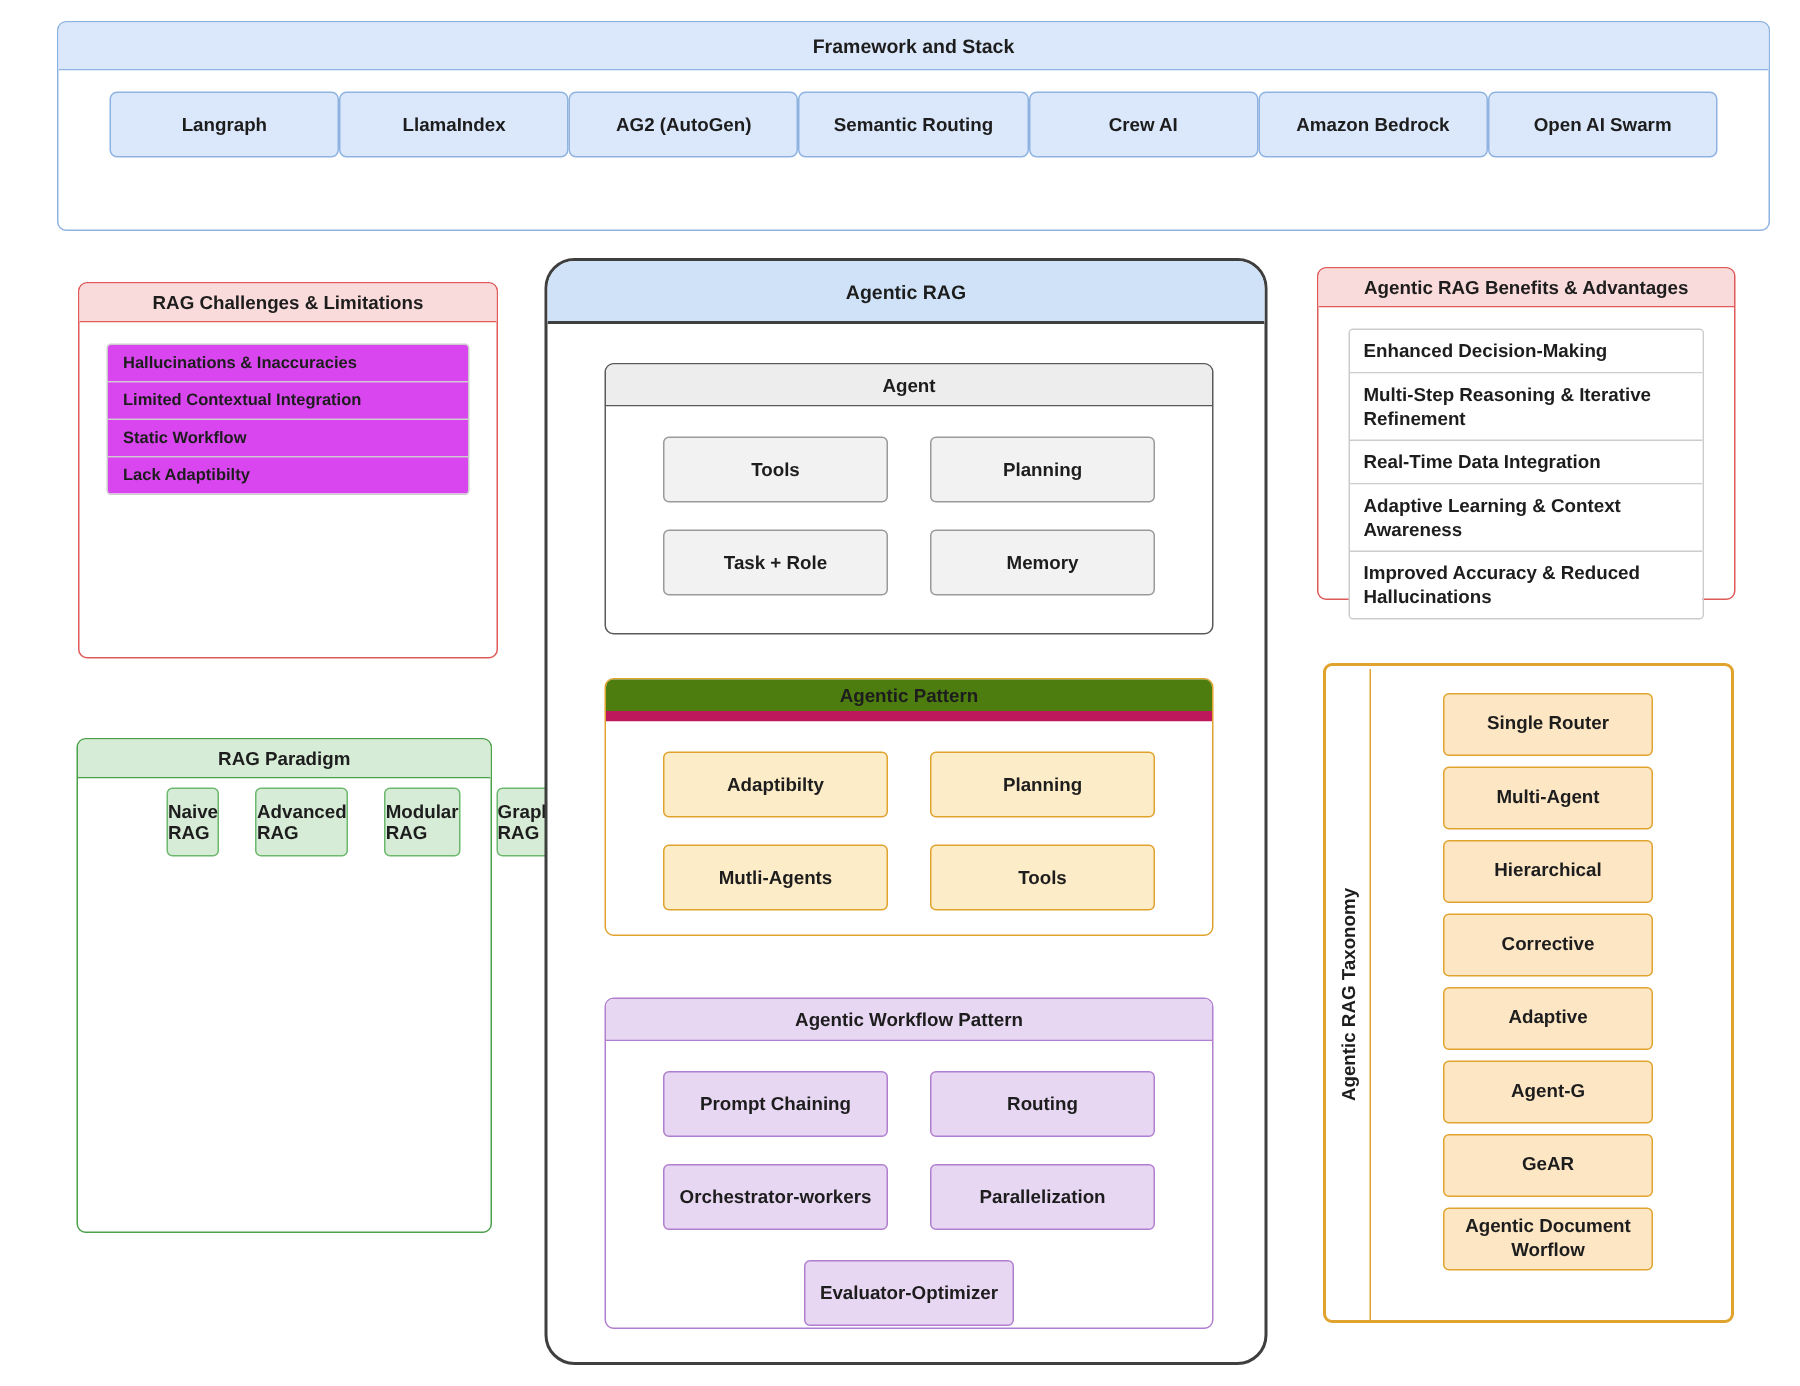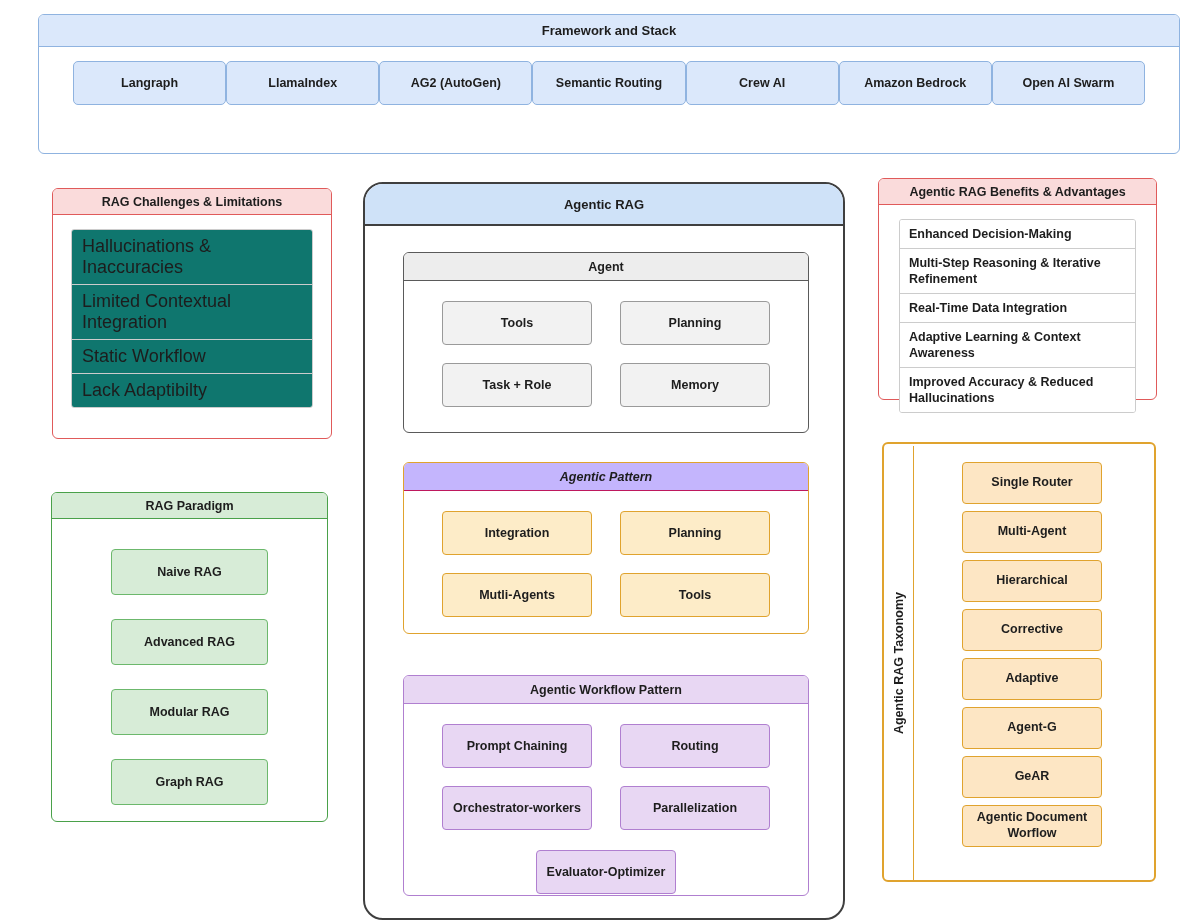--- a/index.html
+++ b/index.html
@@ -85,59 +85,59 @@
     border-bottom: 1px solid #e05a5a;
   }
   .challenge-list {
     margin: 14px 18px 0 18px;
     border: 1px solid #cccccc;
     border-radius: 3px;
     overflow: hidden;
   }
   .challenge-item {
     padding: 6px 10px;
-    font-size: 18px;
-    font-weight: normal;
+    font-size: 11px;
+    font-weight: bold;
     color: #1d1d1d;
     border-bottom: 1px solid #cccccc;
-    background: #0f766e;
+    background: #d946ef;
   }
   .challenge-item:last-child { border-bottom: none; }
 
   
   .paradigm {
     left: 51px; top: 492px; width: 277px; height: 330px;
     border: 1.5px solid #4aa14a;
   }
   .paradigm .panel-title {
     background: #d7ecd7;
     border-bottom: 1px solid #4aa14a;
   }
   .paradigm-items {
-    padding: 30px 59px 0 59px;
-    display: flex;
-    flex-direction: column;
+    padding: 6px 59px 0 59px;
+    display: flex;
+    flex-direction: row;
     gap: 24px;
   }
   .paradigm-chip {
     background: #d7ecd7;
     border: 1px solid #6cb86c;
     border-radius: 4px;
     height: 46px;
     display: flex;
     align-items: center;
     justify-content: center;
     font-size: 12.5px;
     font-weight: bold;
     color: #1d1d1d;
   }
 
   
   .agentic {
-    left: 363px; top: 182px; width: 482px; height: 738px;
+    left: 363px; top: 172px; width: 482px; height: 738px;
     border: 2px solid #3f3f3f;
     border-radius: 20px;
     background: #ffffff;
   }
   .agentic-title {
     height: 42px;
     background: #cfe2f8;
     border-bottom: 2px solid #3f3f3f;
     border-radius: 18px 18px 0 0;
     display: flex;
@@ -193,23 +193,22 @@
     background: #f2f2f2;
     border: 1px solid #9a9a9a;
   }
 
   
   .pattern-panel {
     left: 38px; top: 278px; width: 406px; height: 172px;
     border: 1.5px solid #e0a32e;
   }
   .pattern-panel .subpanel-title {
-    background: #c4b5fd;
-    border-bottom: 1px solid #be185d;
-    font-style: italic;
+    background: #4d7c0f;
+    border-bottom: 7px solid #be185d;
   }
   .pattern-cell {
     background: #fdecc8;
     border: 1px solid #e0a32e;
   }
 
   
   .workflow-panel {
     left: 38px; top: 491px; width: 406px; height: 221px;
     border: 1.5px solid #b07fd0;
@@ -348,21 +347,21 @@
         <div class="cell agent-cell">Tools</div>
         <div class="cell agent-cell">Planning</div>
         <div class="cell agent-cell">Task + Role</div>
         <div class="cell agent-cell">Memory</div>
       </div>
     </div>
 
     <div class="abs subpanel pattern-panel">
       <div class="subpanel-title">Agentic Pattern</div>
       <div class="grid2">
-        <div class="cell pattern-cell">Integration</div>
+        <div class="cell pattern-cell">Adaptibilty</div>
         <div class="cell pattern-cell">Planning</div>
         <div class="cell pattern-cell">Mutli-Agents</div>
         <div class="cell pattern-cell">Tools</div>
       </div>
     </div>
 
     <div class="abs subpanel workflow-panel">
       <div class="subpanel-title">Agentic Workflow Pattern</div>
       <div class="grid2">
         <div class="cell workflow-cell">Prompt Chaining</div>

